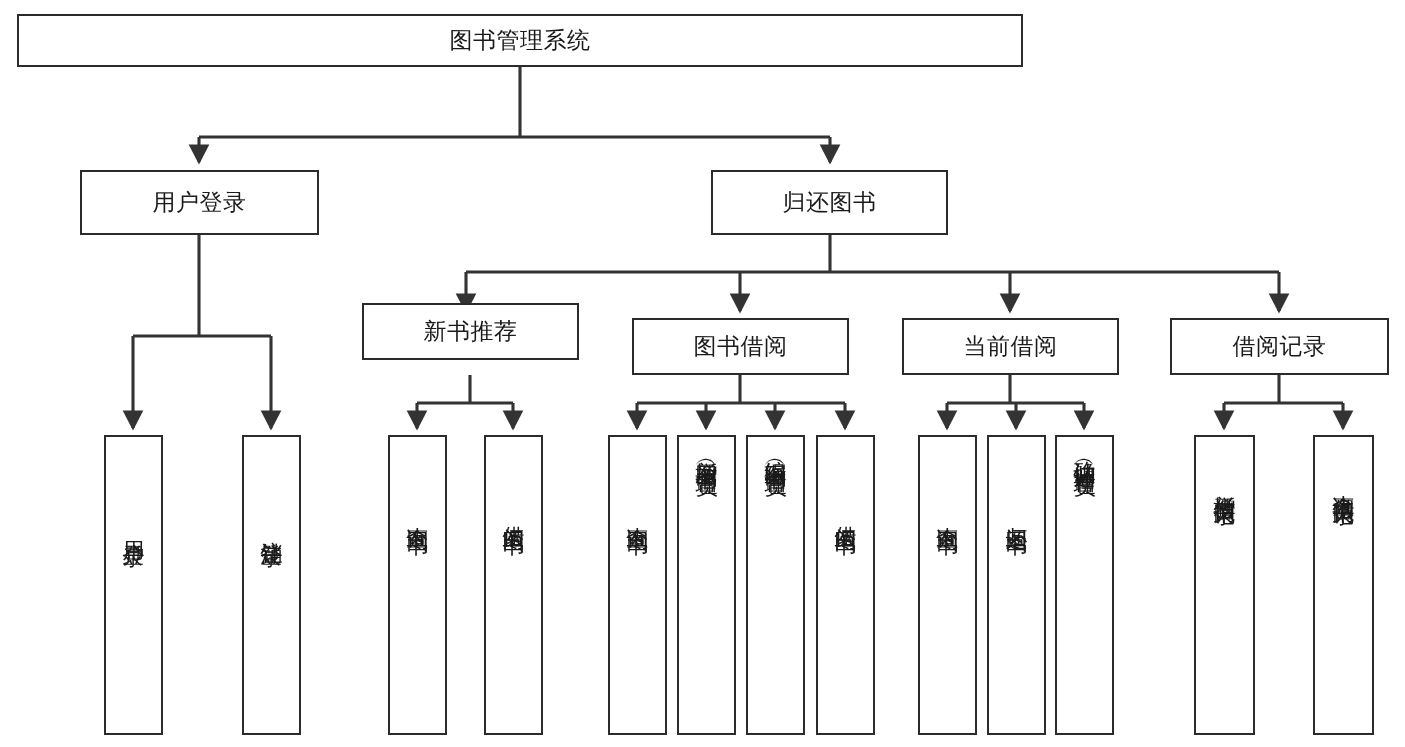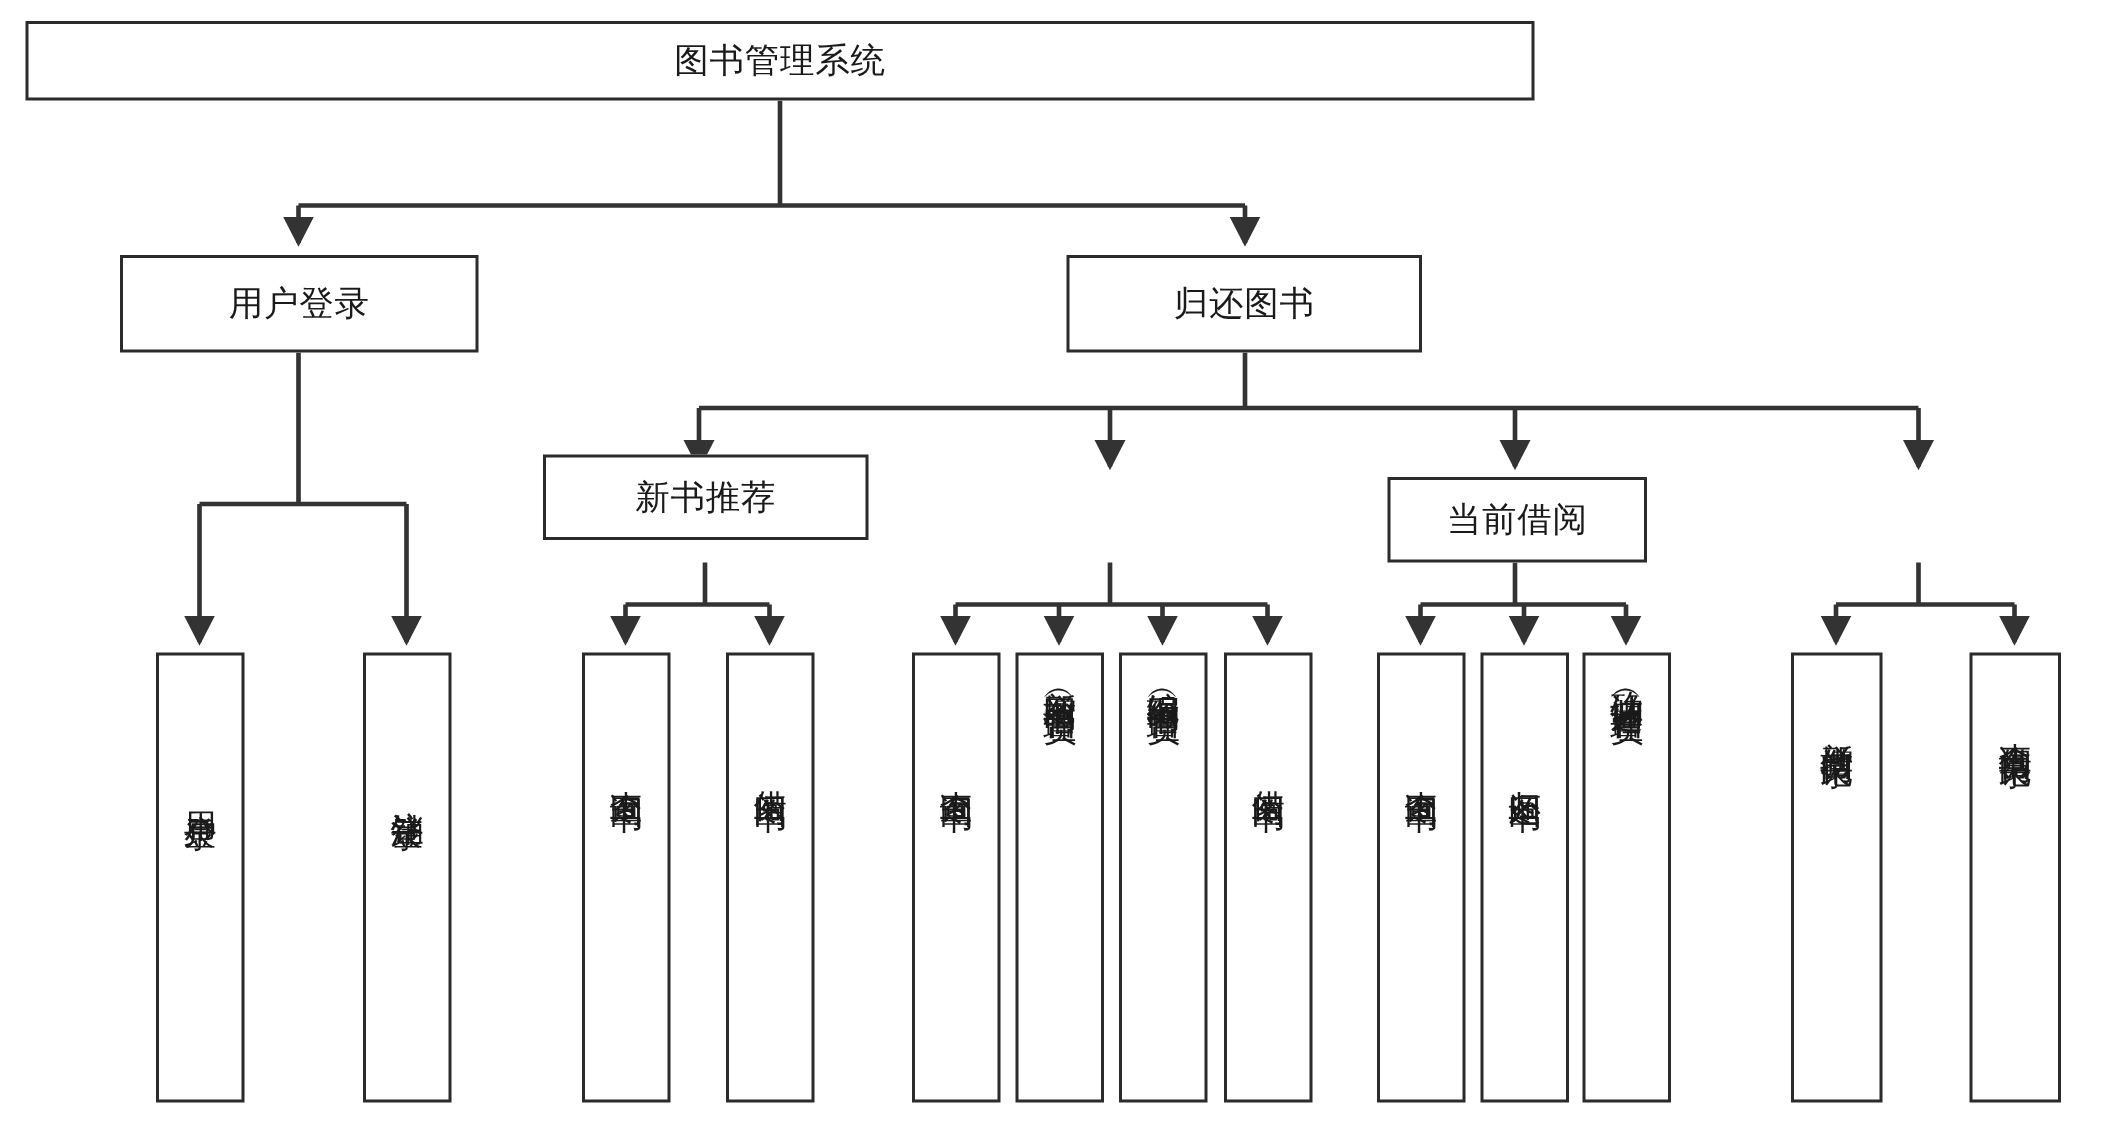--- a/index.html
+++ b/index.html
@@ -129,22 +129,28 @@
   <div class="node" style="left:80px; top:170px; width:239px; height:65px;">
     <span class="lbl">用户登录</span>
   </div>
   <div class="node" style="left:711px; top:170px; width:237px; height:65px;">
     <span class="lbl">归还图书</span>
   </div>
 
   <div class="node" style="left:362px; top:303px; width:217px; height:57px;">
     <span class="lbl">新书推荐</span>
   </div>
-  <div class="node" style="left:902px; top:318px; width:173px; height:57px;margin-left:23px;">
+  <div class="node" style="left:632px; top:318px; width:217px; height:57px;">
+    <span class="lbl">图书借阅</span>
+  </div>
+  <div class="node" style="left:902px; top:318px; width:217px; height:57px;">
     <span class="lbl">当前借阅</span>
+  </div>
+  <div class="node" style="left:1170px; top:318px; width:219px; height:57px;">
+    <span class="lbl">借阅记录</span>
   </div>
 
   <div class="node vert" style="left:104px; top:435px; width:59px; height:300px; padding-top:86px;">
     <span class="lbl">用户登录</span>
   </div>
   <div class="node vert" style="left:242px; top:435px; width:59px; height:300px; padding-top:86px;">
     <span class="lbl">注销登录</span>
   </div>
 
   <div class="node vert" style="left:388px; top:435px; width:59px; height:300px; padding-top:72px;">

